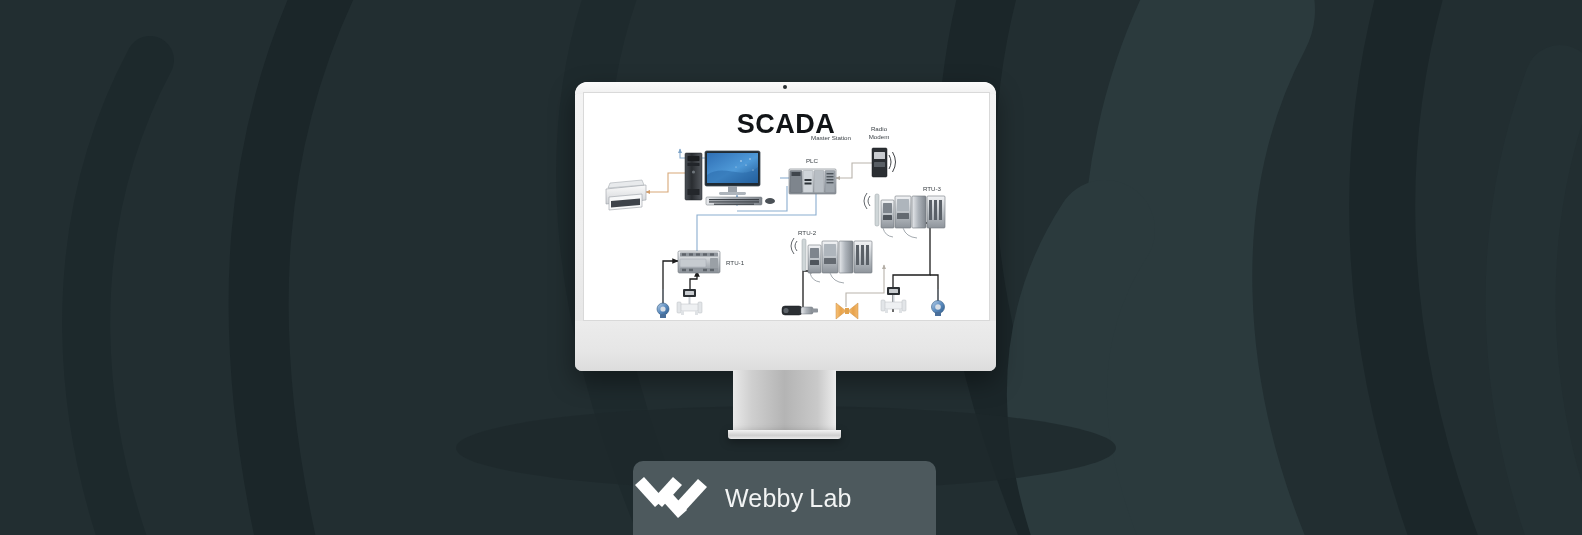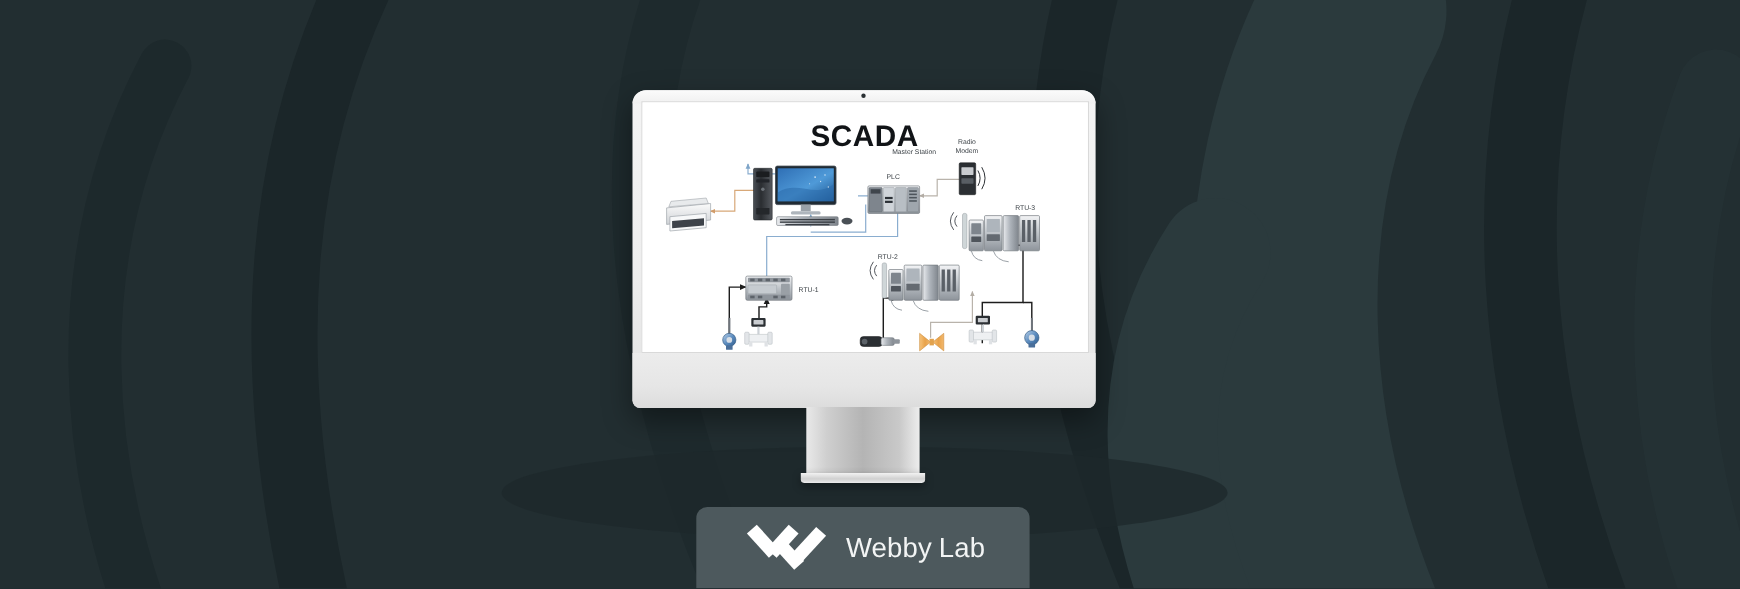--- a/index.html
+++ b/index.html
@@ -100,21 +100,20 @@
   
   #logo-panel {
     position: absolute;
     left: 633px; top: 461px;
     width: 303px; height: 74px;
     background: #4d595d;
     border-radius: 10px 10px 0 0;
     display: flex;
     align-items: center;
     gap: 16px;
-    padding-left: 44px;
     box-sizing: border-box;
   }
   #logo-mark { width: 76px; height: 46px; flex: 0 0 auto; }
   #logo-text {
     color: #f2f4f4;
     font-family: "Liberation Sans", sans-serif;
     font-size: 25px;
     letter-spacing: 0.2px;
     white-space: nowrap;
     font-weight: 400;

